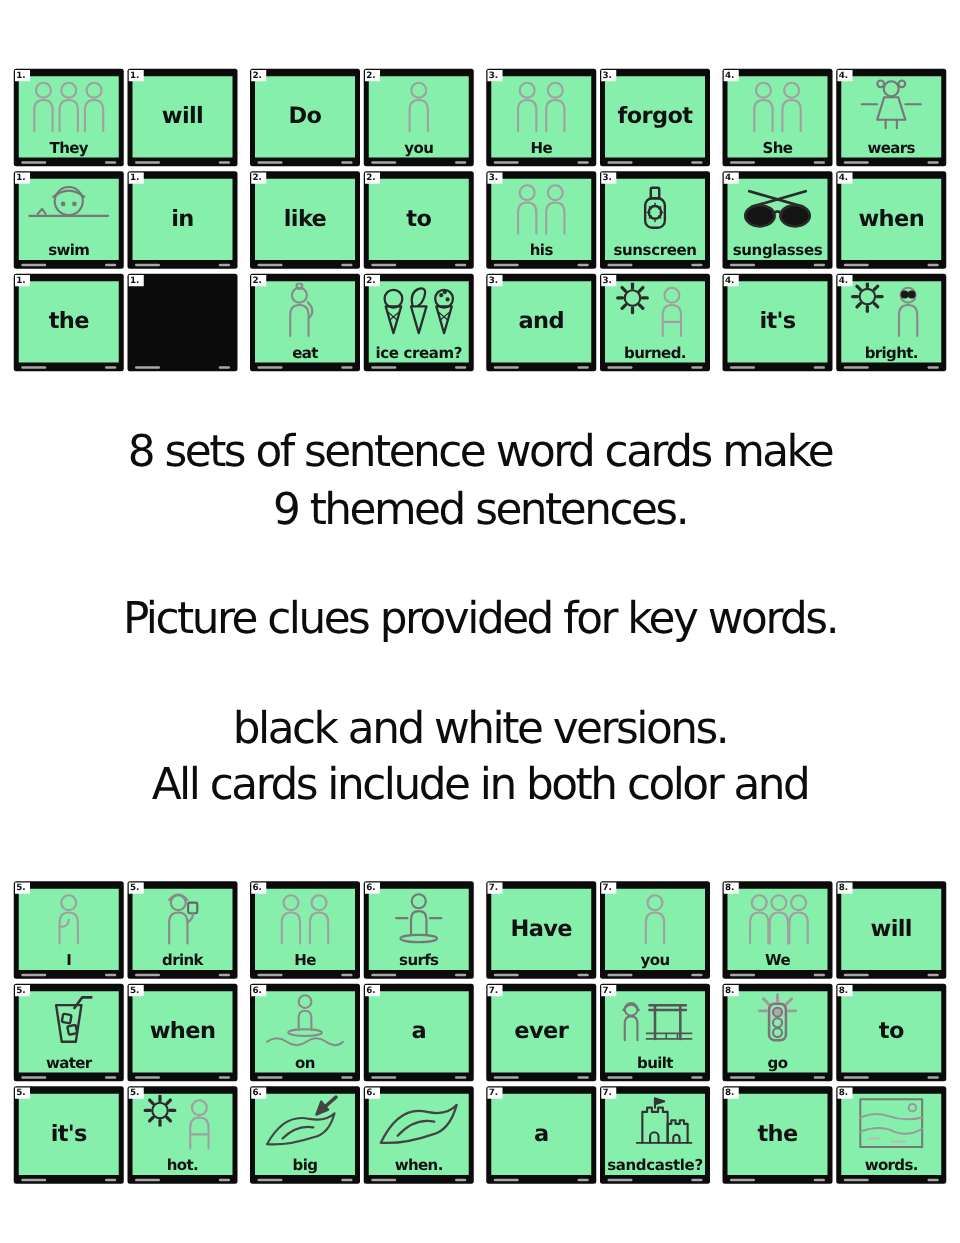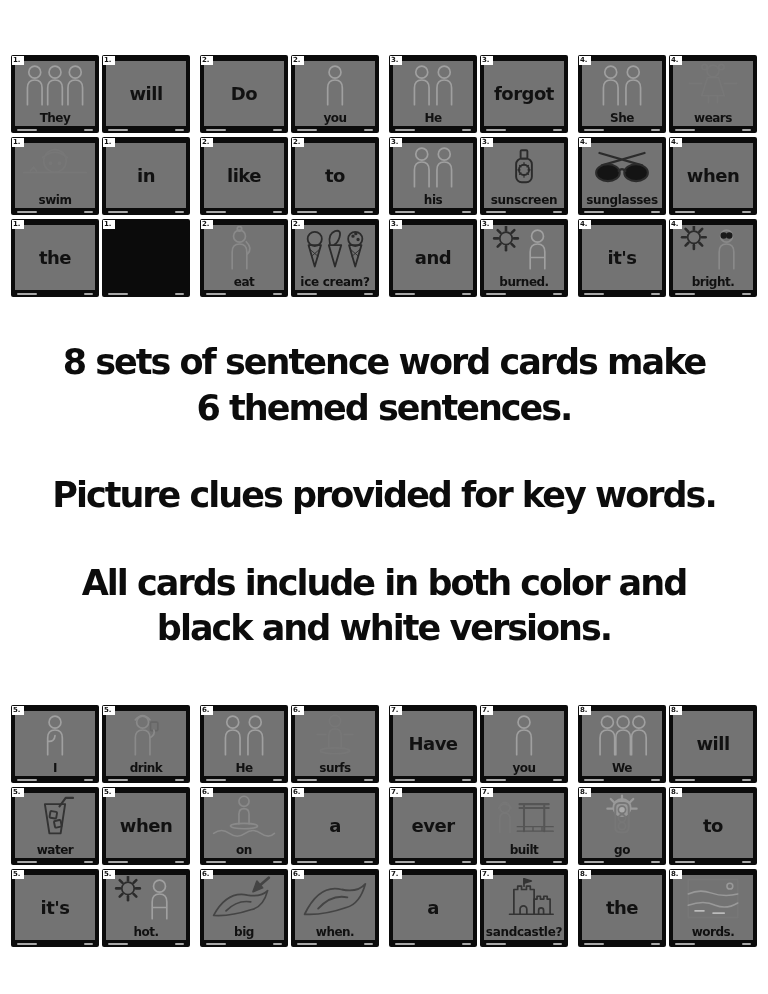--- a/index.html
+++ b/index.html
@@ -9,37 +9,37 @@
 
   
   .grid{position:absolute;left:0;width:768px;display:flex;justify-content:center;}
   #top-grid{top:55px;}
   #bottom-grid{top:705px;}
   .grid-inner{display:flex;flex-direction:column;gap:4px;}
   .row{display:flex;gap:10px;}
   .pair{display:flex;gap:3px;}
 
   .card{width:88px;height:78px;background:#0b0b0b;position:relative;border-radius:2px;flex:0 0 auto;}
-  .card .inner{position:absolute;left:4px;right:4px;top:6px;bottom:7px;background:#737373;}
+  .card .inner{position:absolute;left:4px;right:4px;top:6px;bottom:7px;background:#86efac;}
   .tab{position:absolute;top:1px;left:1px;z-index:2;background:#ffffff;color:#111;
        font-size:7px;font-weight:bold;line-height:1;padding:1px 3px 1px 1px;}
   .pic{position:absolute;top:1px;left:1px;right:1px;height:45px;
        display:flex;align-items:center;justify-content:center;overflow:hidden;}
   .word{position:absolute;left:0;right:0;bottom:1px;text-align:center;font-weight:bold;
         color:#111;font-size:12px;letter-spacing:-0.5px;line-height:1.05;white-space:nowrap;}
   .word.center{bottom:auto;top:50%;transform:translateY(-50%);font-size:18px;}
   .word.small{font-size:12px;letter-spacing:-0.3px;}
   .fp{position:absolute;bottom:2px;height:2px;background:#a8a8a8;border-radius:1px;}
   .fp.l{left:6px;width:20px;}
   .fp.r{right:6px;width:9px;}
 
   
   .copy{position:absolute;top:340px;left:0;width:768px;text-align:center;color:#0c0c0c;}
   .copy .para{margin:0 0 42px 0;}
-  .copy .line{font-size:35px;font-weight:bold;letter-spacing:-2px;line-height:1.3;white-space:nowrap;}
+  .copy .line{font-size:35px;font-weight:normal;letter-spacing:-2px;line-height:1.3;white-space:nowrap;}
 </style>
 </head>
 <body>
 
 <div class="page">
 
   <div class="grid" id="top-grid">
     <div class="grid-inner">
         <div class="row">
           <div class="pair">
@@ -416,28 +416,28 @@
               <div class="fp r"></div>
             </div>
           </div>
         </div>
       </div>
   </div>
 
   <div class="copy">
     <div class="para">
       <div class="line">8 sets of sentence word cards make</div>
-      <div class="line">6 themed sentences.</div>
+      <div class="line">9 themed sentences.</div>
     </div>
     <div class="para">
       <div class="line">Picture clues provided for key words.</div>
     </div>
     <div class="para">
+      <div class="line">black and white versions.</div>
       <div class="line">All cards include in both color and</div>
-      <div class="line">black and white versions.</div>
     </div>
   </div>
 
   <div class="grid" id="bottom-grid">
     <div class="grid-inner">
         <div class="row">
           <div class="pair">
             <div class="card">
               <div class="tab">5.</div>
               <div class="inner">

